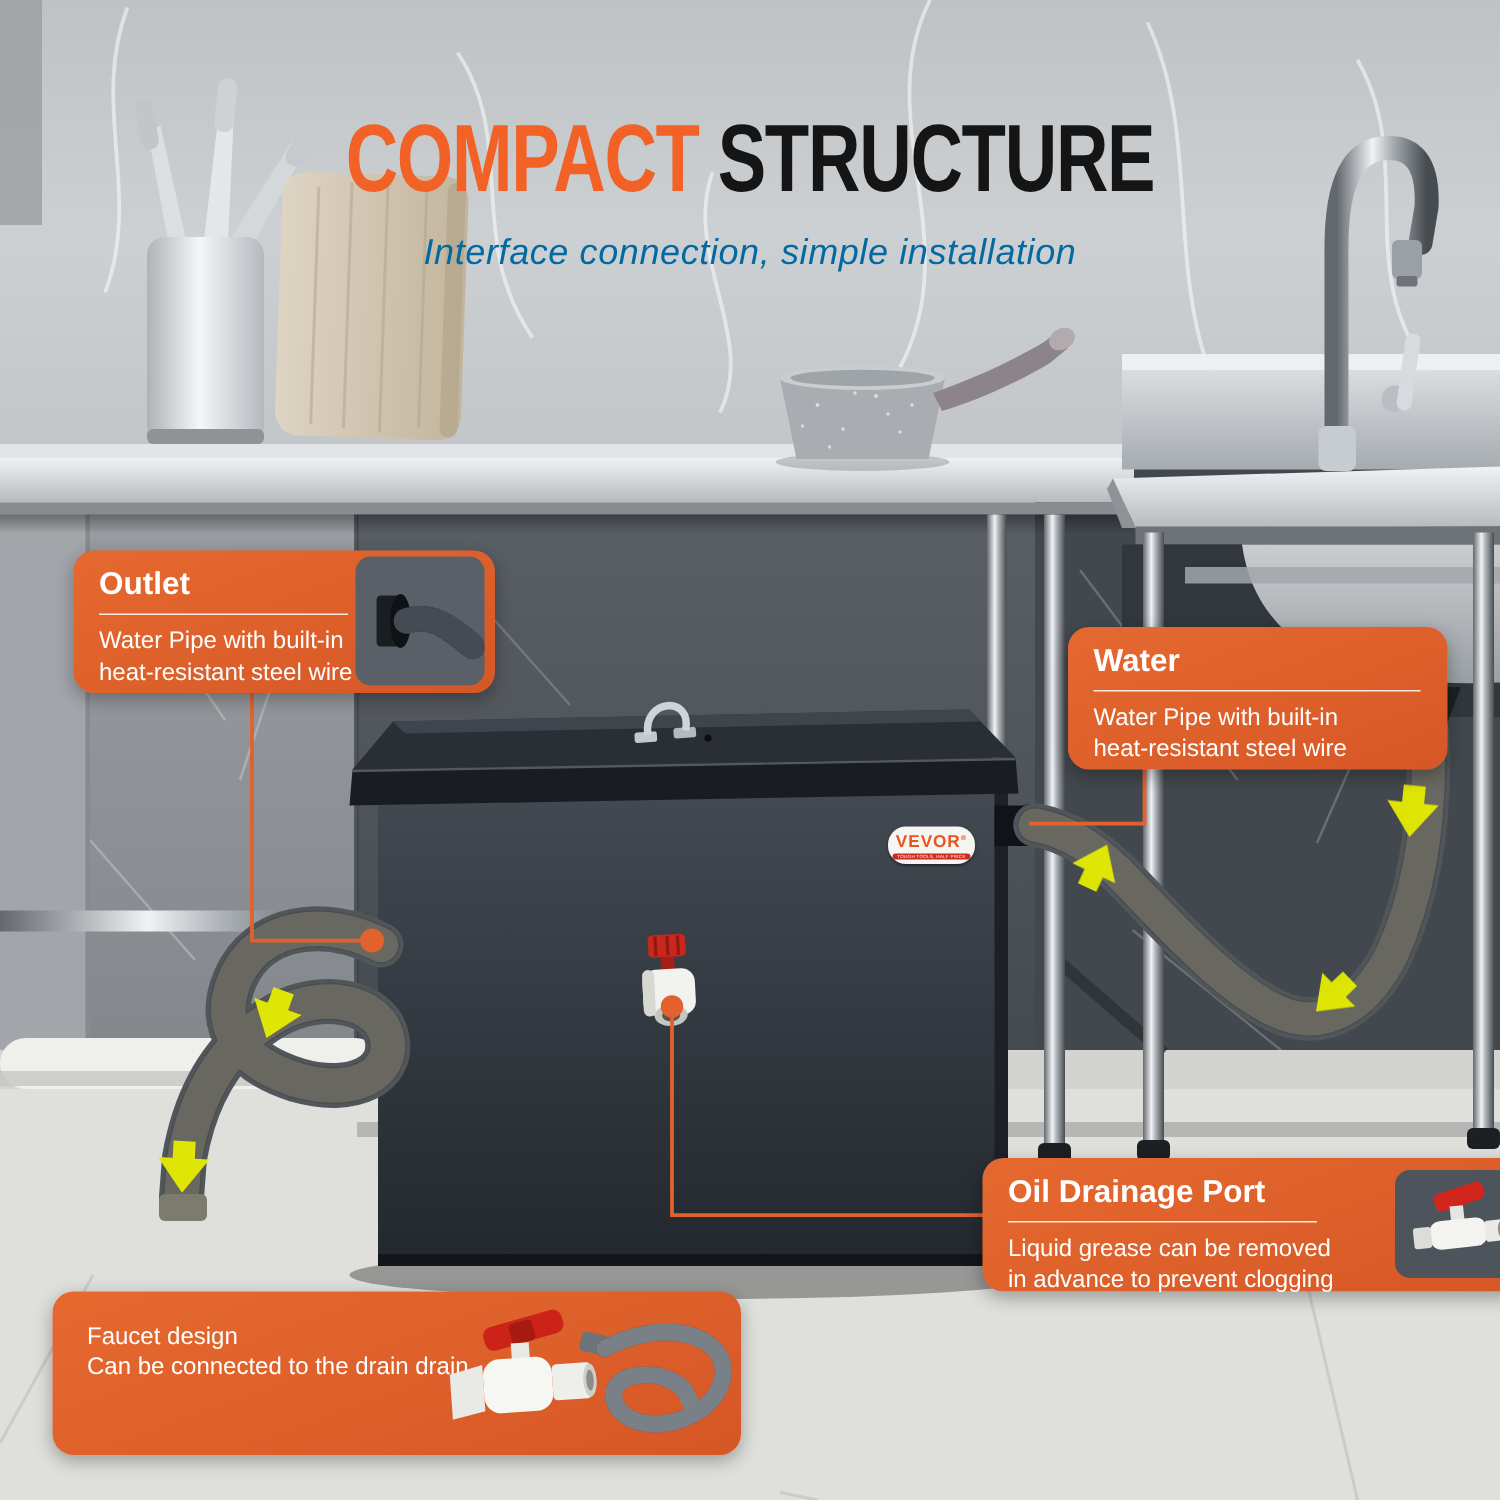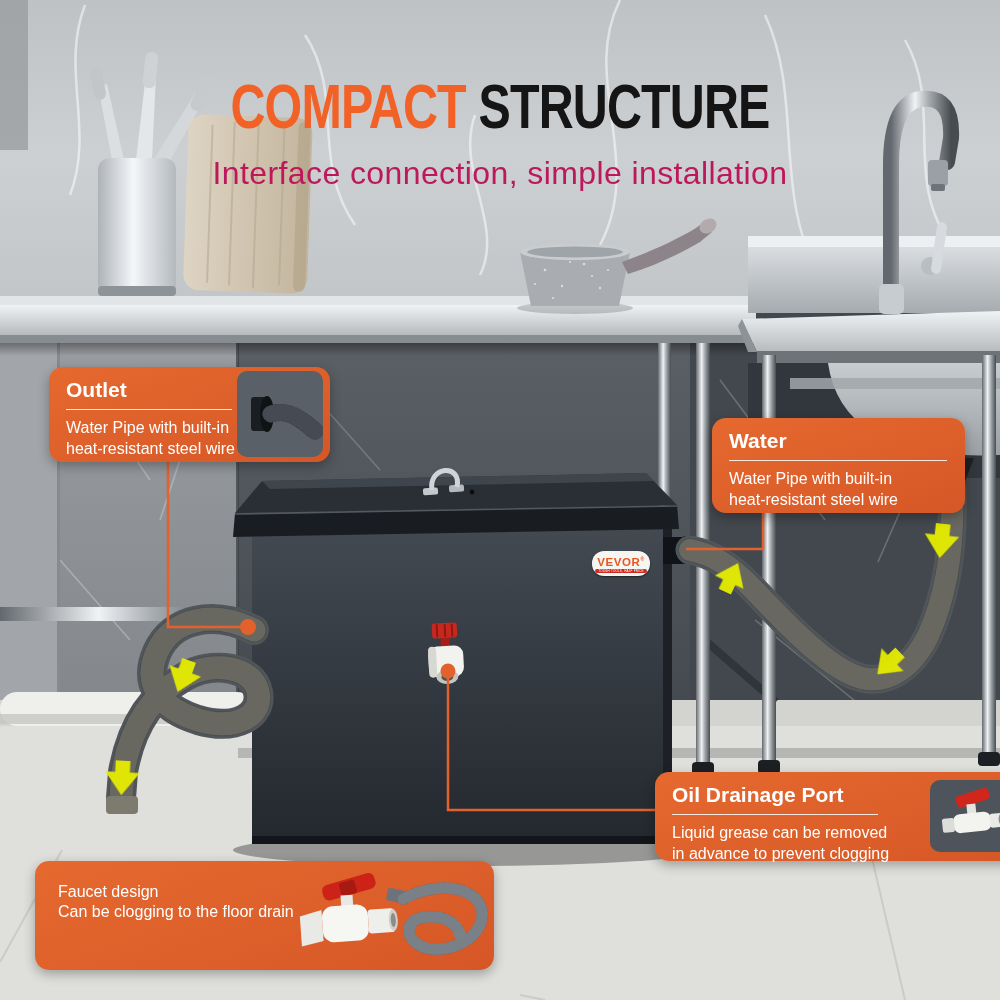--- a/index.html
+++ b/index.html
@@ -8,21 +8,21 @@
   #stage *{box-sizing:border-box;}
   .abs{position:absolute;}
   svg{display:block;}
 
   
   #headline{left:0;top:76px;width:1000px;text-align:center;z-index:30;}
   #title{font-size:57px;font-weight:bold;letter-spacing:-1px;line-height:1.0;
          transform:scaleX(.85) scaleY(1.12);transform-origin:50% 20%;white-space:nowrap;}
   #title .accent{color:#f26125;}
   #title .rest{color:#151515;}
-  #subtitle{margin-top:22px;font-size:32px;color:#be185d;letter-spacing:.4px;}
+  #subtitle{margin-top:22px;font-size:24px;color:#0369a1;letter-spacing:.4px;font-style:italic;}
 
   
   .callout{position:absolute;z-index:40;color:#fff;border-radius:14px;
     background:linear-gradient(160deg,#e5692f 0%,#dd5f2a 55%,#d65726 100%);
     box-shadow:0 4px 12px rgba(0,0,0,.30);}
   .c-pad{position:absolute;left:17px;top:10px;right:10px;}
   .c-title{font-weight:bold;font-size:21px;line-height:26px;white-space:pre-wrap;}
   .c-div{height:1px;background:rgba(255,255,255,.85);margin:6px 0 7px;}
   .c-line{font-size:16px;line-height:21px;white-space:pre-wrap;}
   .inset{position:absolute;border-radius:10px;overflow:hidden;}
@@ -366,21 +366,21 @@
           <ellipse cx="72" cy="43" rx="3.5" ry="6.5" fill="#8d8d85"></ellipse>
         </g>
       </svg>
     </div>
   </div>
 
   <div id="callout-drain" class="callout">
     <div class="c-pad">
       <div class="c-body">
         <div class="c-line">Faucet design</div>
-        <div class="c-line">Can be clogging to the floor drain</div>
+        <div class="c-line">Can be connected to the drain drain</div>
       </div>
     </div>
     <svg class="abs" style="left:255px;top:12px" width="120" height="88" viewBox="0 0 120 88">
       <g transform="rotate(-4 60 44)">
         <rect x="34" y="6" width="54" height="16" rx="6" fill="#cc2218" transform="rotate(-12 60 14)"></rect>
         <rect x="52" y="8" width="16" height="14" rx="3" fill="#a61a12" transform="rotate(-12 60 15)"></rect>
         <rect x="52" y="22" width="12" height="12" fill="#e8e8e4"></rect>
         <polygon points="10,40 32,35 32,66 10,70" fill="#e9e9e5"></polygon>
         <rect x="32" y="32" width="46" height="36" rx="11" fill="#f6f6f3"></rect>
         <rect x="78" y="38" width="26" height="24" rx="3" fill="#eeeeea"></rect>

